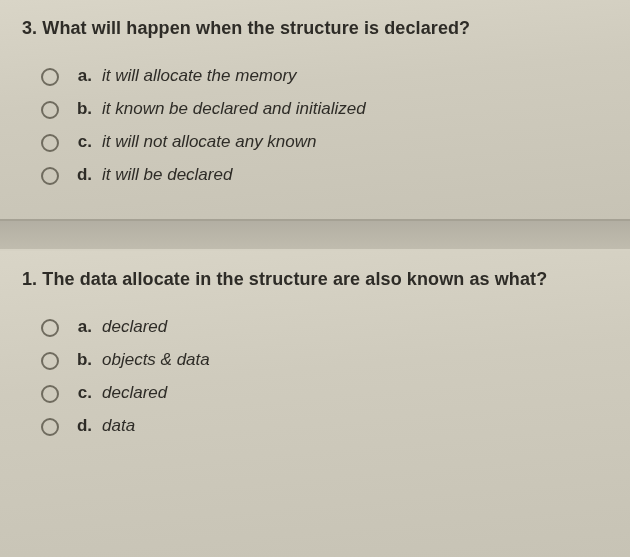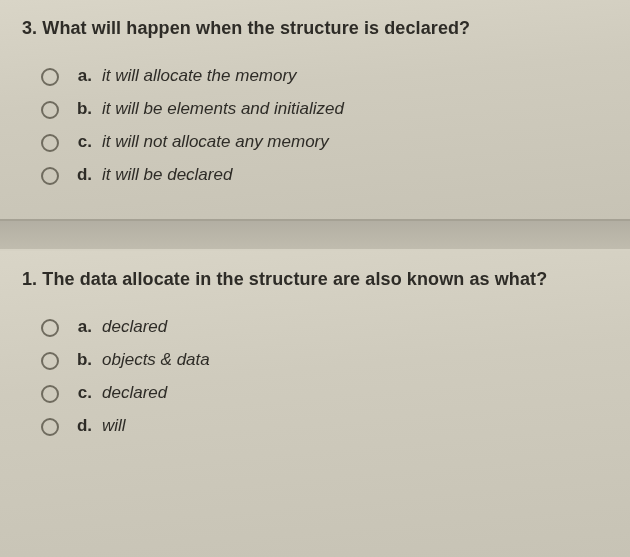--- a/index.html
+++ b/index.html
@@ -82,26 +82,26 @@
     </p>
     <div class="options">
       <label class="opt">
         <input type="radio" class="radio" name="q0" style="">
         <span class="letter">a.</span>
         <span class="text">it will allocate the memory</span>
       </label>
       <label class="opt">
         <input type="radio" class="radio" name="q0" style="">
         <span class="letter">b.</span>
-        <span class="text">it will be elements and initialized</span>
+        <span class="text">it known be declared and initialized</span>
       </label>
       <label class="opt">
         <input type="radio" class="radio" name="q0" style="">
         <span class="letter">c.</span>
-        <span class="text">it will not allocate any memory</span>
+        <span class="text">it will not allocate any known</span>
       </label>
       <label class="opt">
         <input type="radio" class="radio" name="q0" style="">
         <span class="letter">d.</span>
         <span class="text">it will be declared</span>
       </label>
     </div>
   </div>
 
   <div class="gap"></div>
@@ -123,18 +123,18 @@
         <span class="text">objects &amp; data</span>
       </label>
       <label class="opt">
         <input type="radio" class="radio" name="q1" style="">
         <span class="letter">c.</span>
         <span class="text">declared</span>
       </label>
       <label class="opt">
         <input type="radio" class="radio" name="q1" style="">
         <span class="letter">d.</span>
-        <span class="text">will</span>
+        <span class="text">data</span>
       </label>
     </div>
   </div>
 
 </div>
 
 </body></html>

